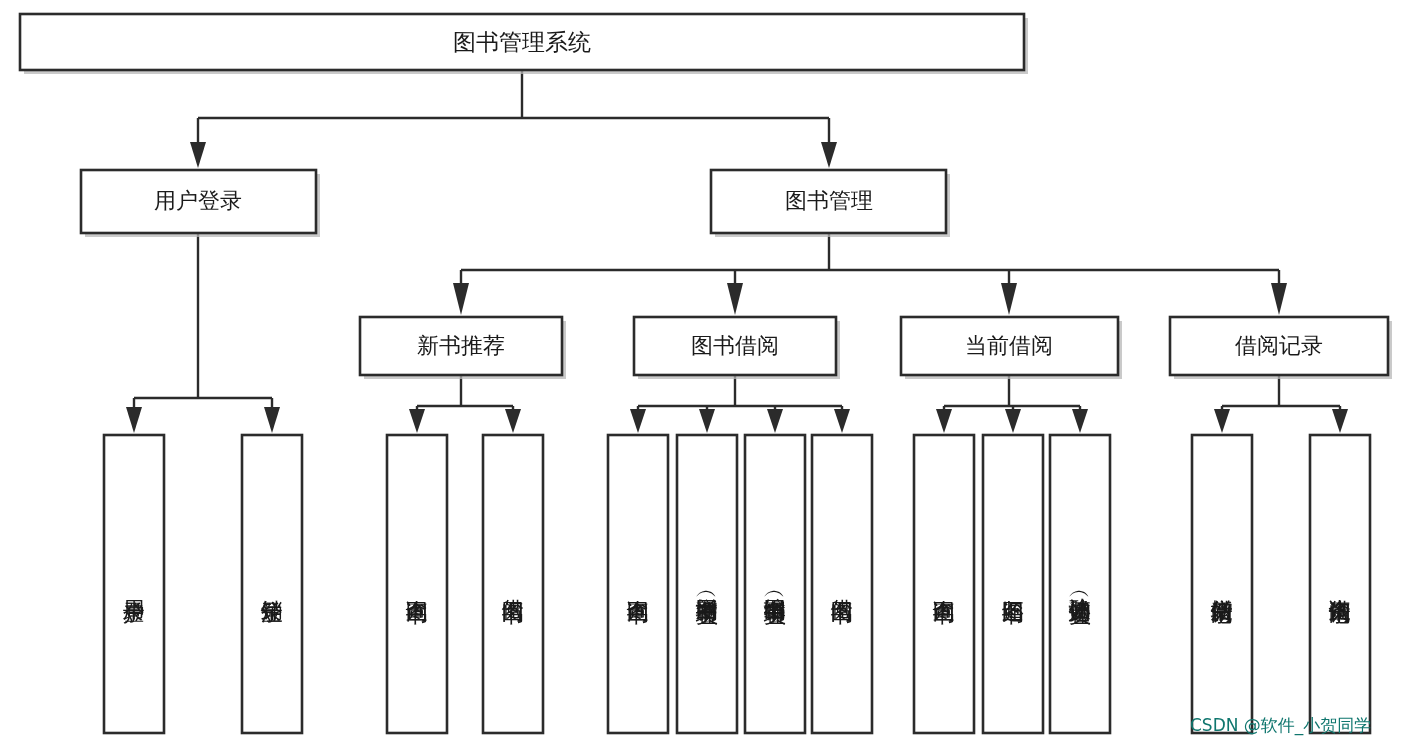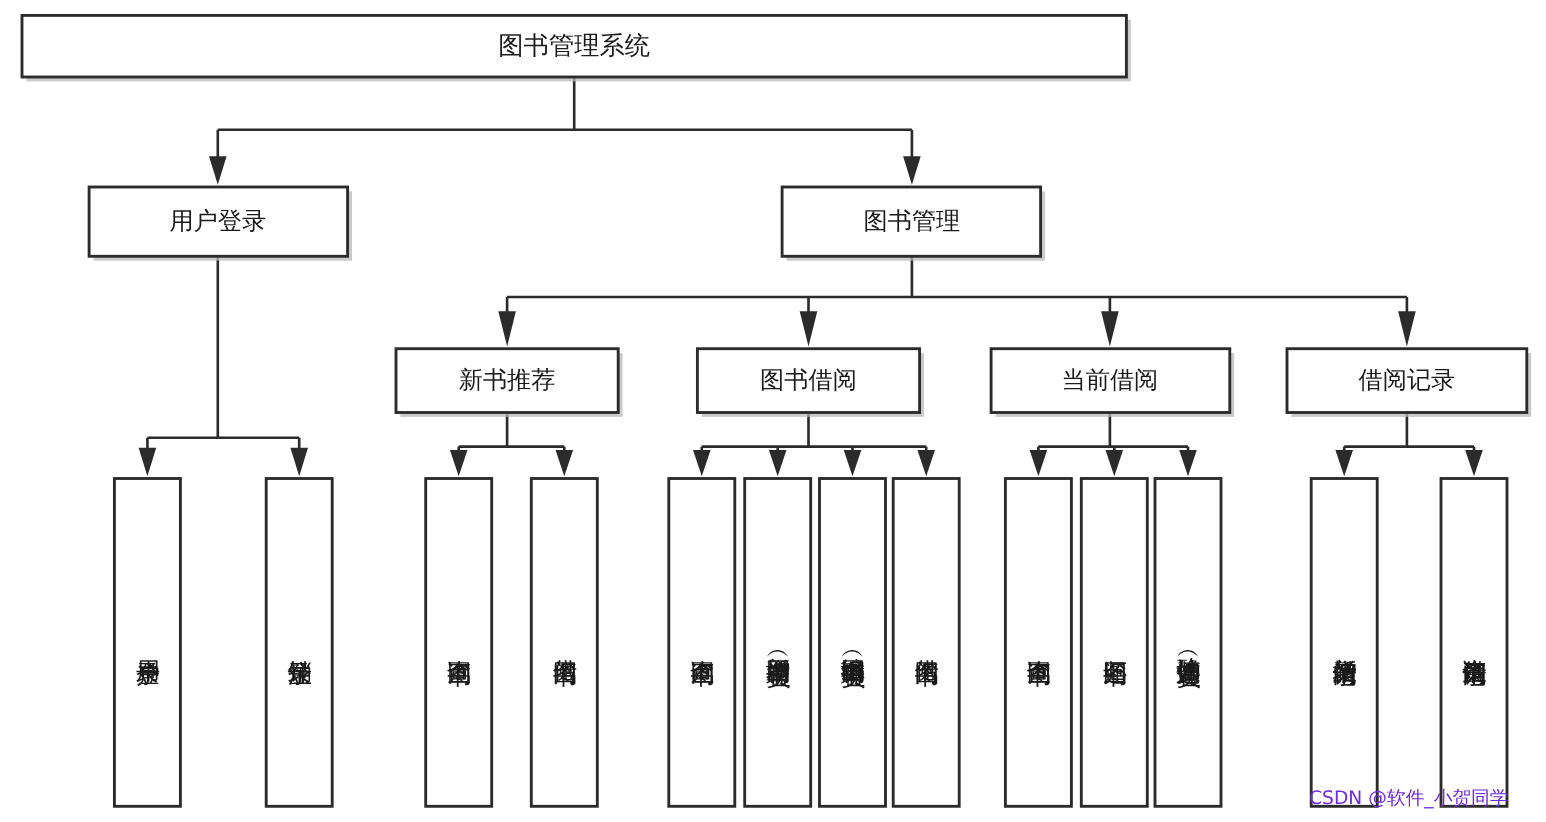--- a/index.html
+++ b/index.html
@@ -75,21 +75,21 @@
     letter-spacing: 1px;
     white-space: nowrap;
     text-align: center;
   }
   .watermark {
     position: absolute;
     left: 1190px;
     top: 714px;
     font-family: "DejaVu Sans", "Liberation Sans", sans-serif;
     font-size: 17px;
-    color: #6d28d9;
+    color: #0f766e;
     white-space: nowrap;
     pointer-events: none;
   }
 </style>
 </head>
 <body>
 
 <div id="diagram-root">
 
   <svg class="diagram-canvas" viewBox="0 0 1405 747">

